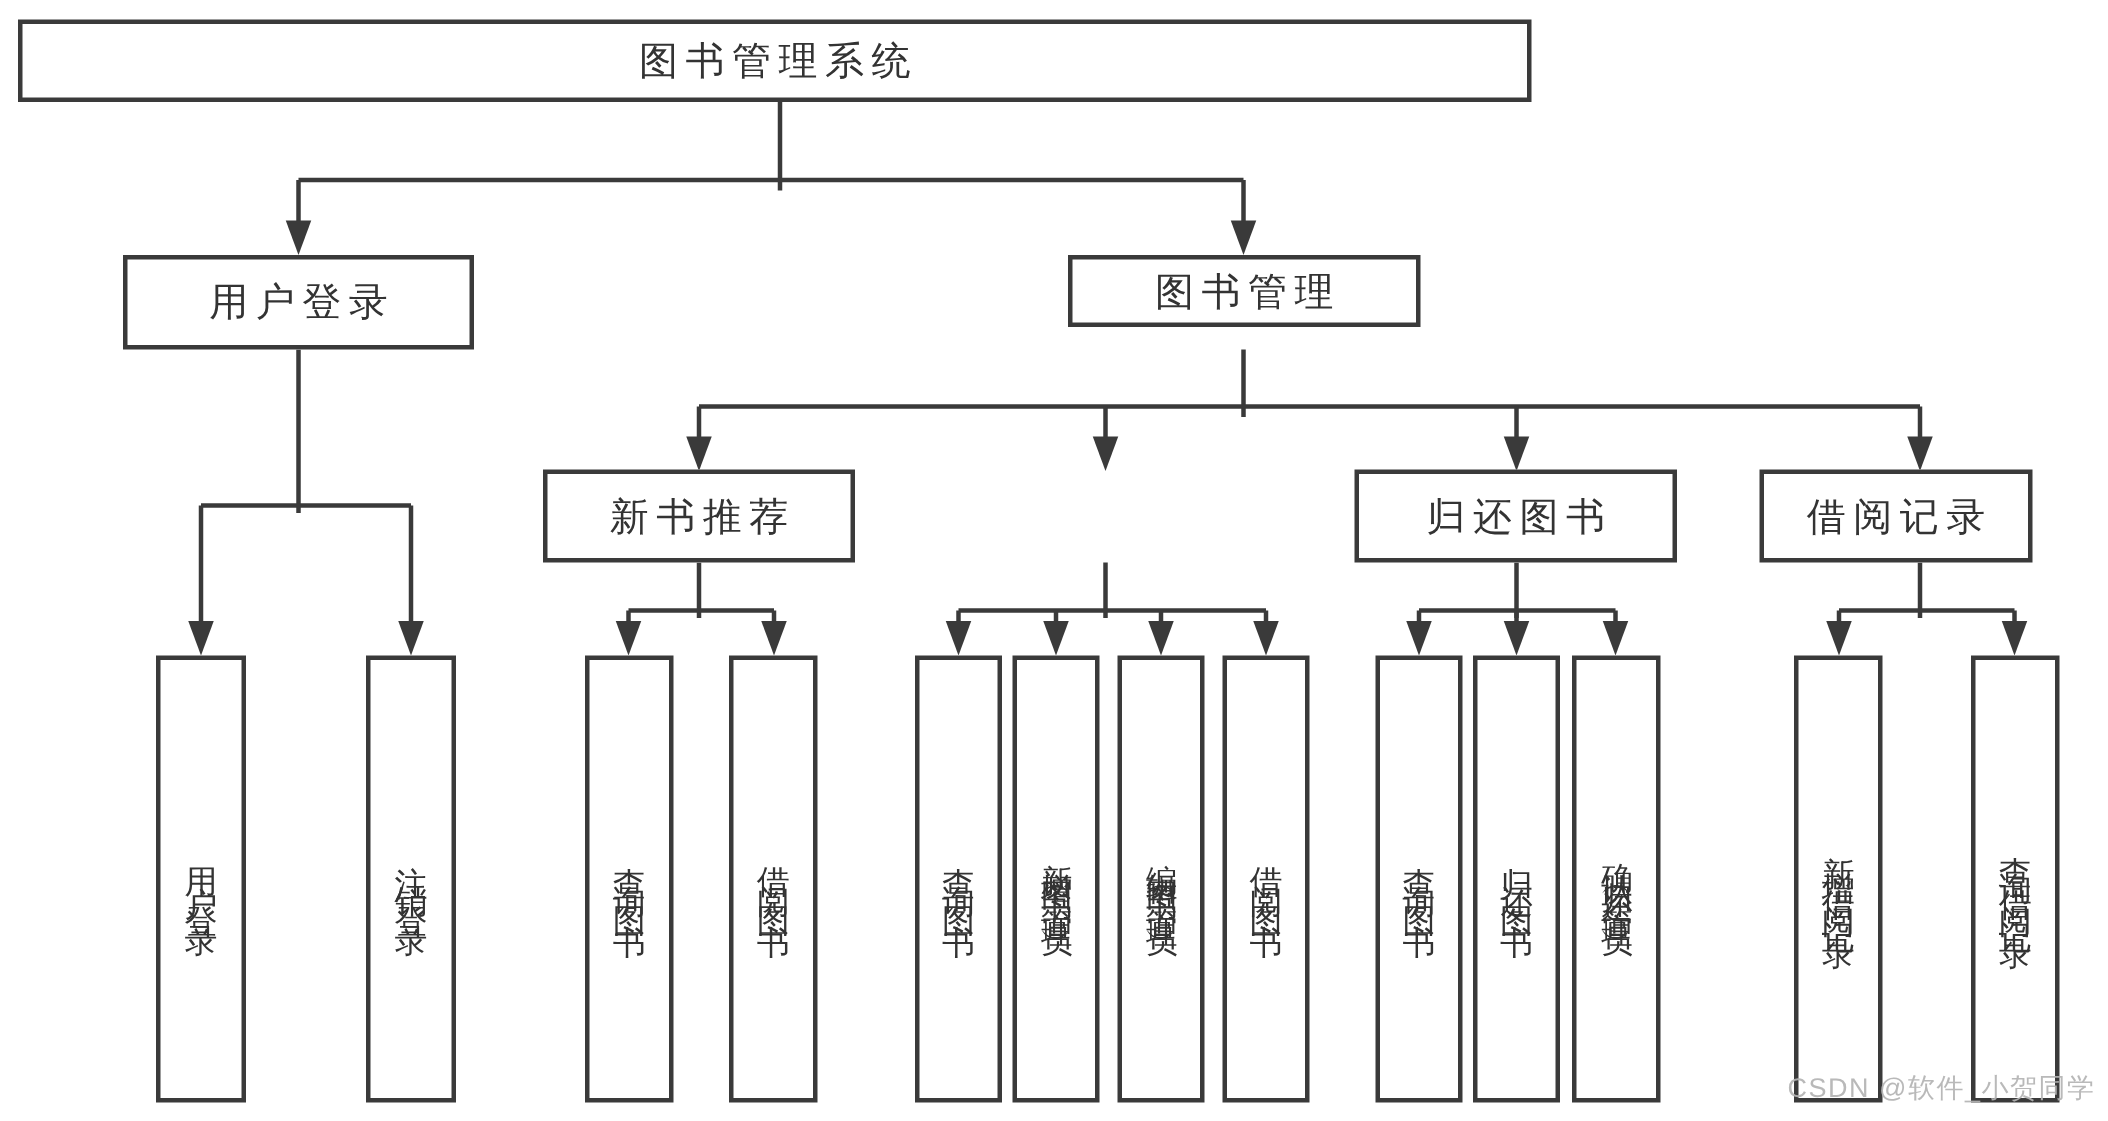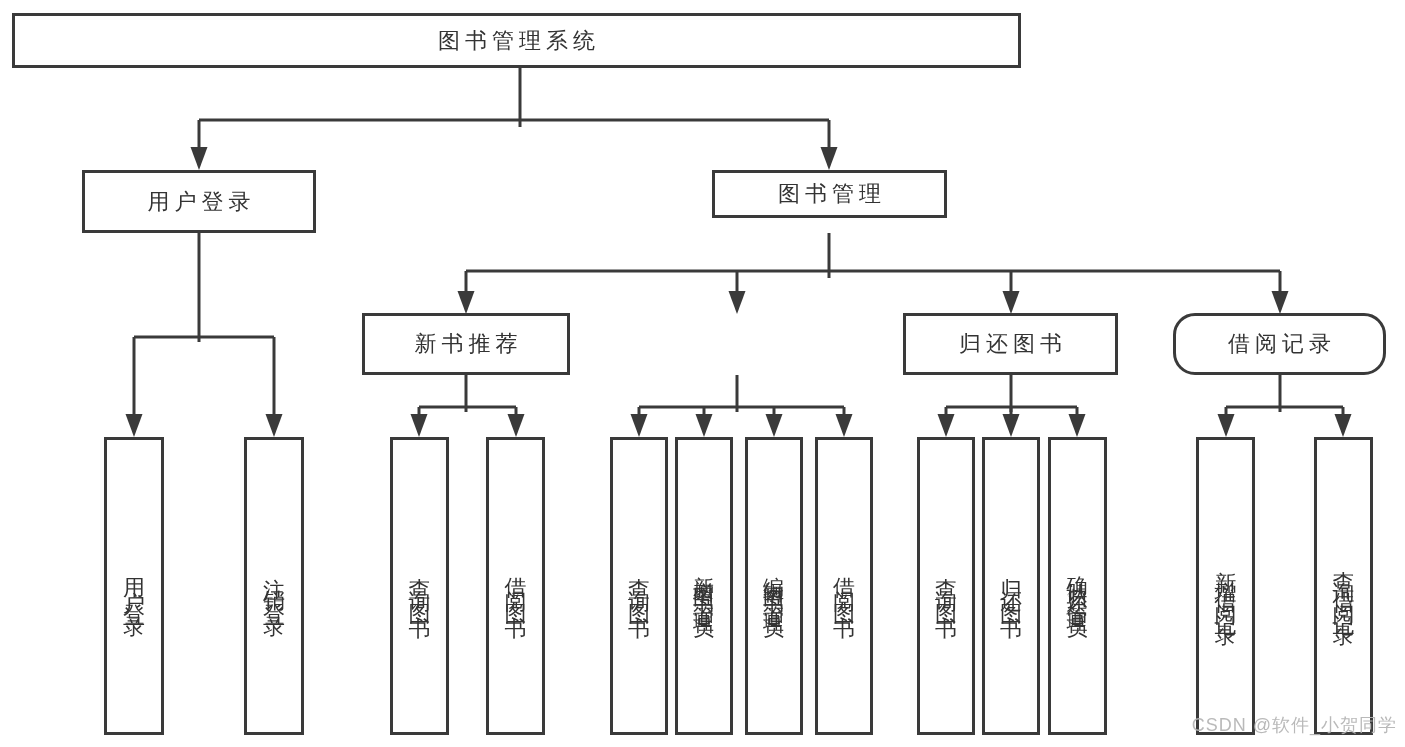--- a/index.html
+++ b/index.html
@@ -14,21 +14,21 @@
     background:#ffffff;
     overflow:hidden;
   }
   #connectors{position:absolute;left:0;top:0;z-index:1;}
   .hbox{
     position:absolute;
     box-sizing:border-box;
     border:3px solid var(--line);
     background:#ffffff;
     display:flex;align-items:center;justify-content:center;
-    font-size:22px;color:var(--text);
+    font-size:26px;color:var(--text);
     letter-spacing:5px;
     z-index:2;
     white-space:nowrap;
   }
   .hbox .lbl{padding-left:5px;} 
   .vbox{
     position:absolute;
     top:437px;height:298px;
     box-sizing:border-box;
     border:3px solid var(--line);
@@ -138,21 +138,21 @@
   <div class="hbox" style="left:712px;top:170px;width:235px;height:48px;">
     <span class="lbl">图书管理</span>
   </div>
 
   <div class="hbox" style="left:362px;top:313px;width:208px;height:62px;">
     <span class="lbl">新书推荐</span>
   </div>
   <div class="hbox" style="left:903px;top:313px;width:215px;height:62px;">
     <span class="lbl">归还图书</span>
   </div>
-  <div class="hbox" style="left:1173px;top:313px;width:213px;height:62px;border-radius:22px;">
+  <div class="hbox" style="left:1173px;top:313px;width:182px;height:62px;">
     <span class="lbl">借阅记录</span>
   </div>
 
   <div class="vbox" style="left:104px;width:60px;">
     <span class="lbl">用户登录</span>
   </div>
   <div class="vbox" style="left:244px;width:60px;">
     <span class="lbl">注销登录</span>
   </div>
 

